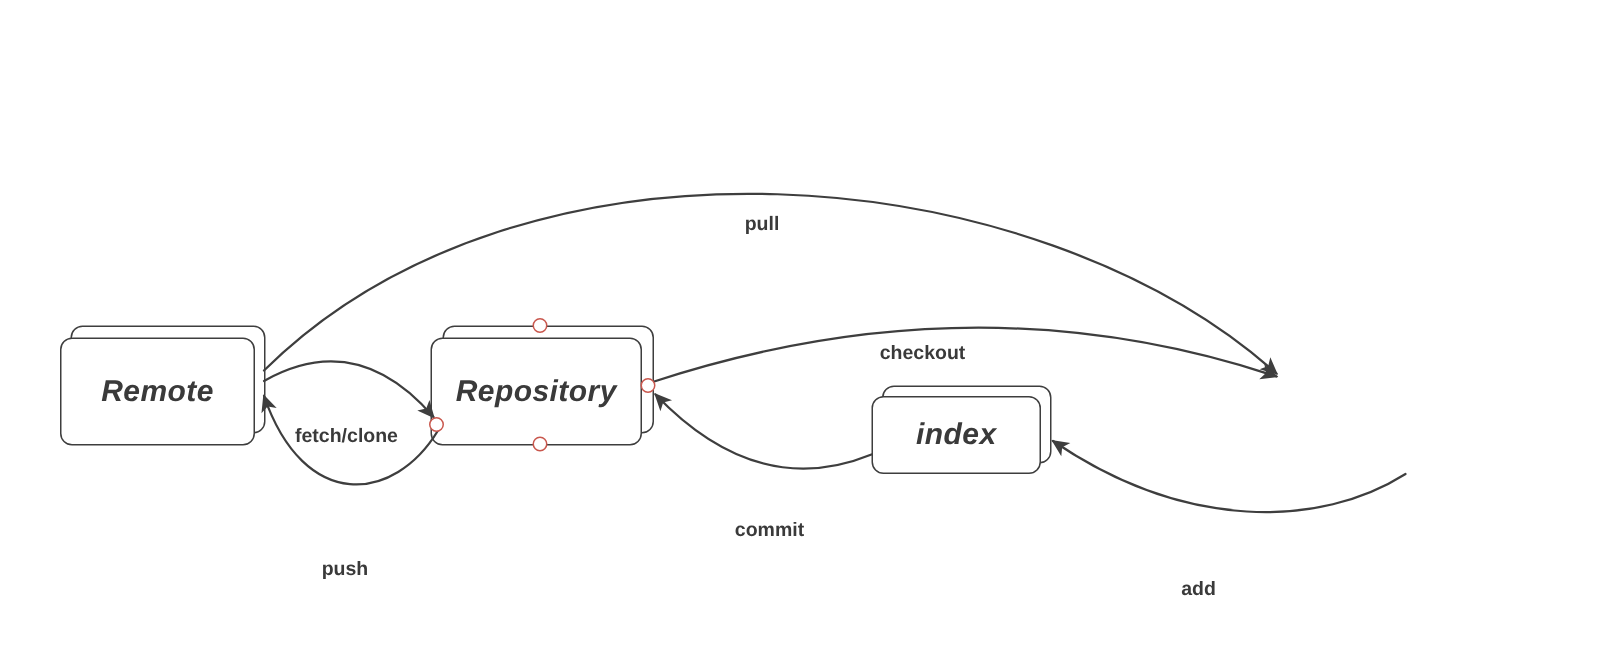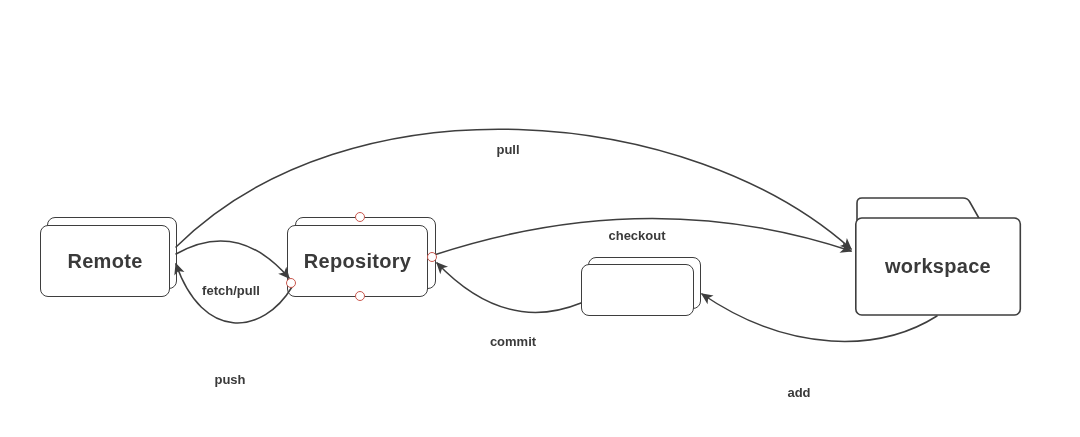--- a/index.html
+++ b/index.html
@@ -26,20 +26,21 @@
   }
   .node-label {
     position: absolute;
     display: flex;
     align-items: center;
     justify-content: center;
     font-weight: bold;
     font-size: 20px;
     color: var(--text, #3a3a3a);
     letter-spacing: 0.3px;
+    font-style: italic;
   }
   
   svg.edges {
     position: absolute;
     left: 0; top: 0;
     pointer-events: none;
   }
   svg.edges path.edge {
     fill: none;
     stroke: var(--stroke, #3e3e3e);
@@ -91,49 +92,43 @@
 
   <div class="node" style="left:287px; top:217px; width:149px; height:80px;">
     <div class="card" style="left:8px; top:0; width:141px; height:72px;"></div>
     <div class="card" style="left:0; top:8px; width:141px; height:72px;"></div>
     <div class="node-label" style="left:0; top:8px; width:141px; height:72px;">Repository</div>
   </div>
 
   <div class="node" style="left:581px; top:257px; width:120px; height:60px;">
     <div class="card" style="left:7px; top:0; width:113px; height:52px;"></div>
     <div class="card" style="left:0; top:7px; width:113px; height:52px;"></div>
+    <div class="node-label" style="left:0; top:7px; width:113px; height:52px;">index</div>
   </div>
 
-  <div class="node" style="left:853px; top:195px; width:170px; height:124px;">
-    <svg class="folder-shape" width="170" height="124" viewBox="0 0 170 124">
-      <path d="M 4 25 L 4 8 Q 4 3 9 3 L 110 3 Q 114.5 3 116.5 6.5 L 127 25 Z"></path>
-      <rect x="2.8" y="23" width="164.5" height="97" rx="6"></rect>
-    </svg>
-    <div class="node-label" style="left:3px; top:23px; width:164px; height:97px;">workspace</div>
-  </div>
 
   <svg class="edges" width="1080" height="437" viewBox="0 0 1080 437">
     <defs>
       <marker id="arrow" viewBox="0 0 10 10" refX="8.6" refY="5" markerWidth="8.5" markerHeight="8.5" orient="auto">
         <path class="arrowhead" d="M0.5,0.8 L9.6,5 L0.5,9.2 L2.8,5 Z"></path>
       </marker>
     </defs>
     <path class="edge" d="M 176 247 C 350 75, 690 105, 851 249" marker-end="url(#arrow)"></path>
     <path class="edge" d="M 176 254 Q 238 219 289 278" marker-end="url(#arrow)"></path>
     <path class="edge" d="M 292 287 C 263 335, 203 342, 176 264" marker-end="url(#arrow)"></path>
     <path class="edge" d="M 434 255 Q 650 184 851 251" marker-end="url(#arrow)"></path>
     <path class="edge" d="M 581 303 Q 505 334 437 263" marker-end="url(#arrow)"></path>
     <path class="edge" d="M 937 316 C 880 352, 790 354, 702 294" marker-end="url(#arrow)"></path>
   </svg>
 
   <div class="edge-label" style="left:508px; top:117px;">pull</div>
-  <div class="edge-label" style="left:231px; top:258px;">fetch/pull</div>
+  <div class="edge-label" style="left:231px; top:258px;">fetch/clone</div>
   <div class="edge-label" style="left:230px; top:347px;text-align:right;">push</div>
-  <div class="edge-label" style="left:637px; top:203px;">checkout</div>
-  <div class="edge-label" style="left:513px; top:309px;">commit</div>
+  <div class="edge-label" style="left:615px; top:203px;">checkout</div>
+  <div class="edge-label" style="left:513px; top:321px;">commit</div>
   <div class="edge-label" style="left:799px; top:360px;text-align:center;">add</div>
 
   <div class="handle" style="left:360px; top:217px;"></div>
   <div class="handle" style="left:432px; top:257px;"></div>
   <div class="handle" style="left:360px; top:296px;"></div>
   <div class="handle" style="left:291px; top:283px;"></div>
 
 </div>
 
 </body></html>

